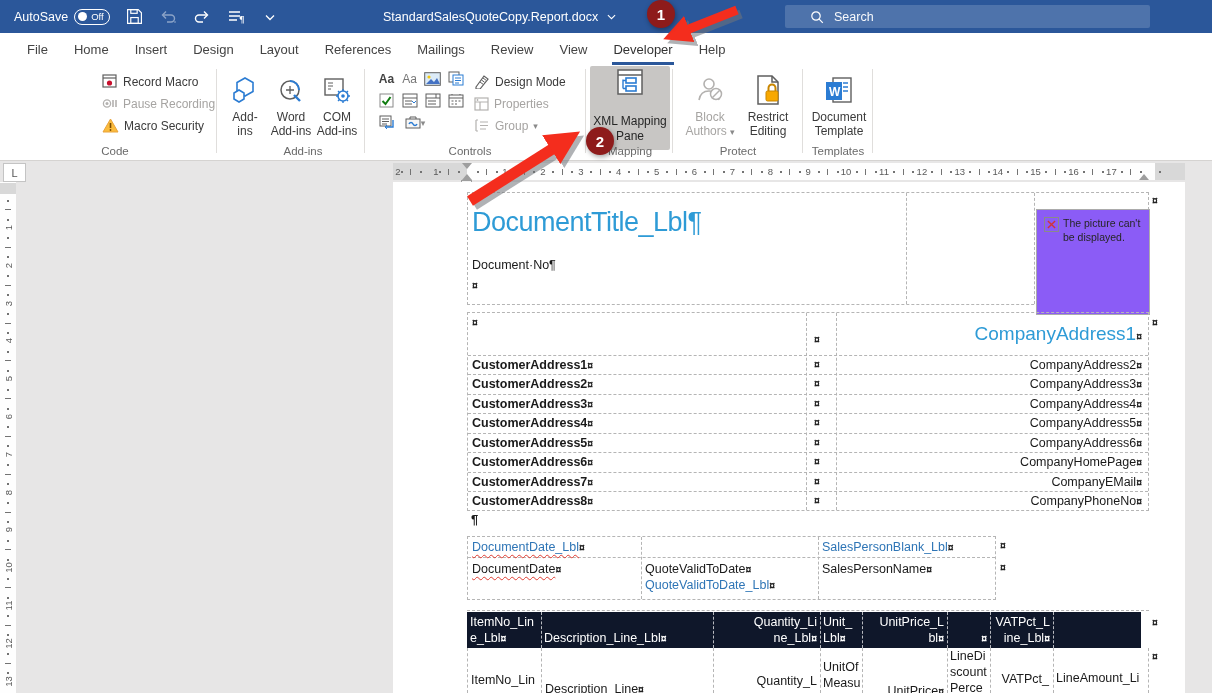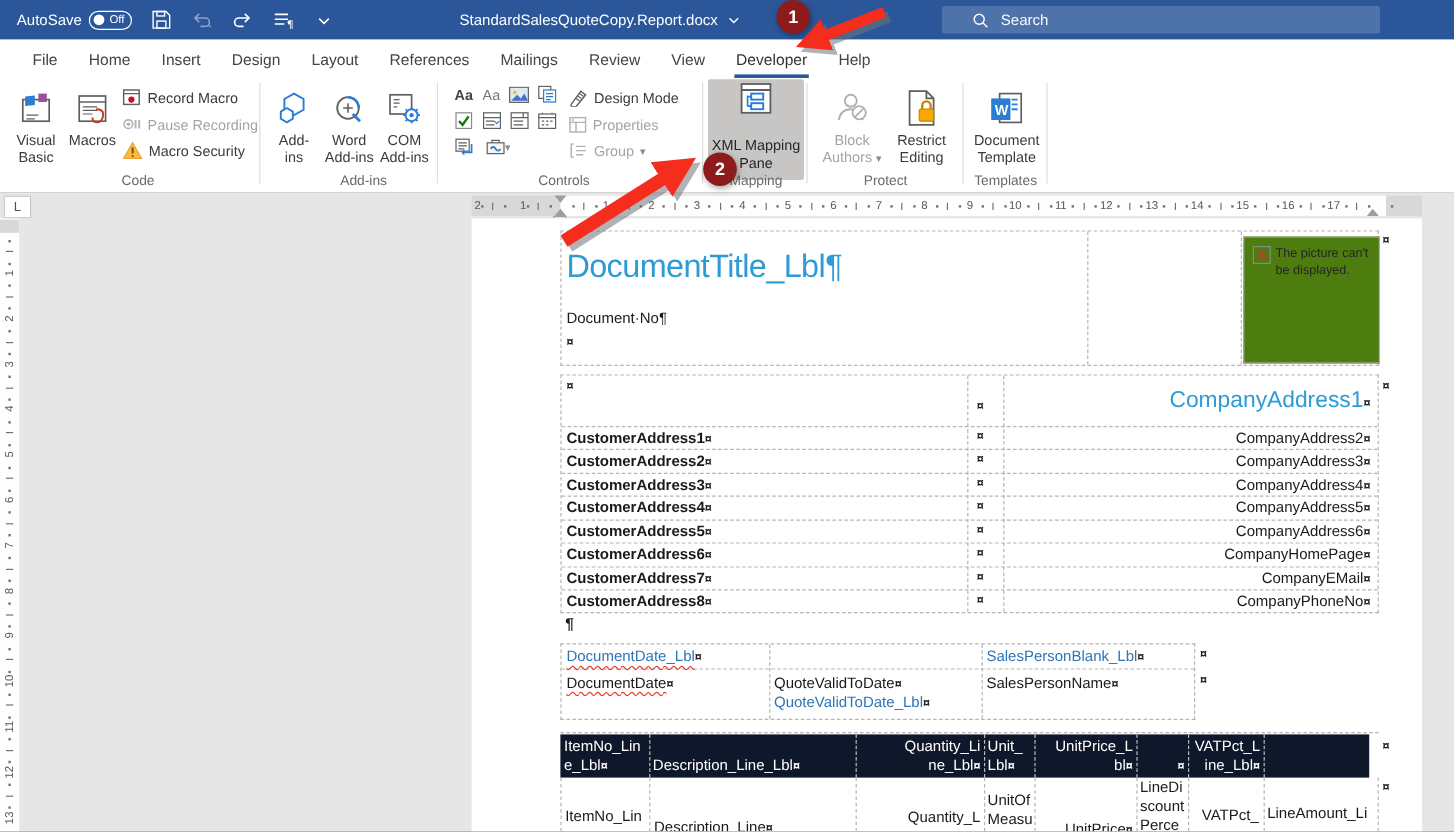--- a/index.html
+++ b/index.html
@@ -141,42 +141,20 @@
     <span class="tab">References</span>
     <span class="tab">Mailings</span>
     <span class="tab">Review</span>
     <span class="tab">View</span>
     <span class="tab active">Developer</span>
     <span class="tab">Help</span>
   </nav>
 
   <section id="ribbon">
 
-    <div class="bigbtn" style="left:8px;width:44px;">
-      <span class="bicon">
-        <svg width="30" height="30" viewBox="0 0 30 30">
-            <rect x="4" y="7" width="22" height="18" fill="none" stroke="#5f5f5f" stroke-width="1.4"></rect>
-            <path d="M7 20h10M7 23h7" stroke="#5f5f5f"></path>
-            <rect x="6" y="5" width="8" height="8" fill="#2B7CD3" transform="skewY(-6)"></rect>
-            <rect x="17" y="2" width="7" height="7" fill="#9B4F96"></rect>
-          </svg>
-      </span>
-      <span class="blab"><span>Visual</span><br><span>Basic</span></span>
-    </div>
-    <div class="bigbtn" style="left:54px;width:46px;">
-      <span class="bicon">
-        <svg width="30" height="30" viewBox="0 0 30 30">
-            <rect x="4" y="4" width="22" height="21" fill="none" stroke="#5f5f5f" stroke-width="1.4"></rect>
-            <path d="M4 9h22" stroke="#5f5f5f" stroke-width="1.4"></path>
-            <path d="M7 13h12M7 16h12M7 19h8" stroke="#5f5f5f"></path>
-            <path d="M18 15c4 0 6 1 6 4 0 4-2 7-5 7s-4-2-4-4" fill="none" stroke="#C43E1C" stroke-width="1.6"></path>
-          </svg>
-      </span>
-      <span class="blab">Macros</span>
-    </div>
     <div class="smallrow" style="left:102px;top:7px;">
       <svg width="16" height="15" viewBox="0 0 16 15">
           <rect x="1" y="1" width="13" height="12" fill="none" stroke="#5f5f5f" stroke-width="1.2"></rect>
           <path d="M1 4h13" stroke="#5f5f5f" stroke-width="1.2"></path>
           <circle cx="7.5" cy="9" r="2.6" fill="#C8102E"></circle>
         </svg>
       <span>Record Macro</span>
     </div>
     <div class="smallrow dis" style="left:102px;top:29px;">
       <svg width="16" height="15" viewBox="0 0 16 15">
@@ -531,21 +509,21 @@
 
     <div id="page">
 
       <div class="dashbox" style="left:74px;top:10px;width:682px;height:113px;">
         <div class="vline" style="left:438px;top:0;height:111px;"></div>
         <div class="vline" style="left:566px;top:0;height:111px;"></div>
         <div class="abs" style="left:4px;top:14px;font-size:27px;letter-spacing:-0.5px;"><span class="blue-big">DocumentTitle_Lbl¶</span></div>
         <div class="abs doc-t" style="left:4px;top:64px;">Document·No¶</div>
         <div class="abs m" style="left:4px;top:86px;">¤</div>
 
-        <div class="abs" style="left:568px;top:4px;width:112px;height:104px;border:1px solid #ababab;background:#4d7c0f;">
+        <div class="abs" style="left:568px;top:16px;width:112px;height:104px;border:1px solid #ababab;background:#8b5cf6;">
           <div class="abs" style="left:7px;top:7px;width:13px;height:13px;border:1px solid #8a8a8a;display:flex;align-items:center;justify-content:center;">
             <svg width="9" height="9" viewBox="0 0 10 10">
                 <path d="M1 1l8 8M9 1l-8 8" stroke="#D13438" stroke-width="1.6"></path>
               </svg>
           </div>
           <div class="abs" style="left:26px;top:6px;width:80px;font-size:10.5px;line-height:1.35;color:#262626;">The picture can't be displayed.</div>
         </div>
       </div>
       <div class="abs m" style="left:759px;top:12px;">¤</div>
 

